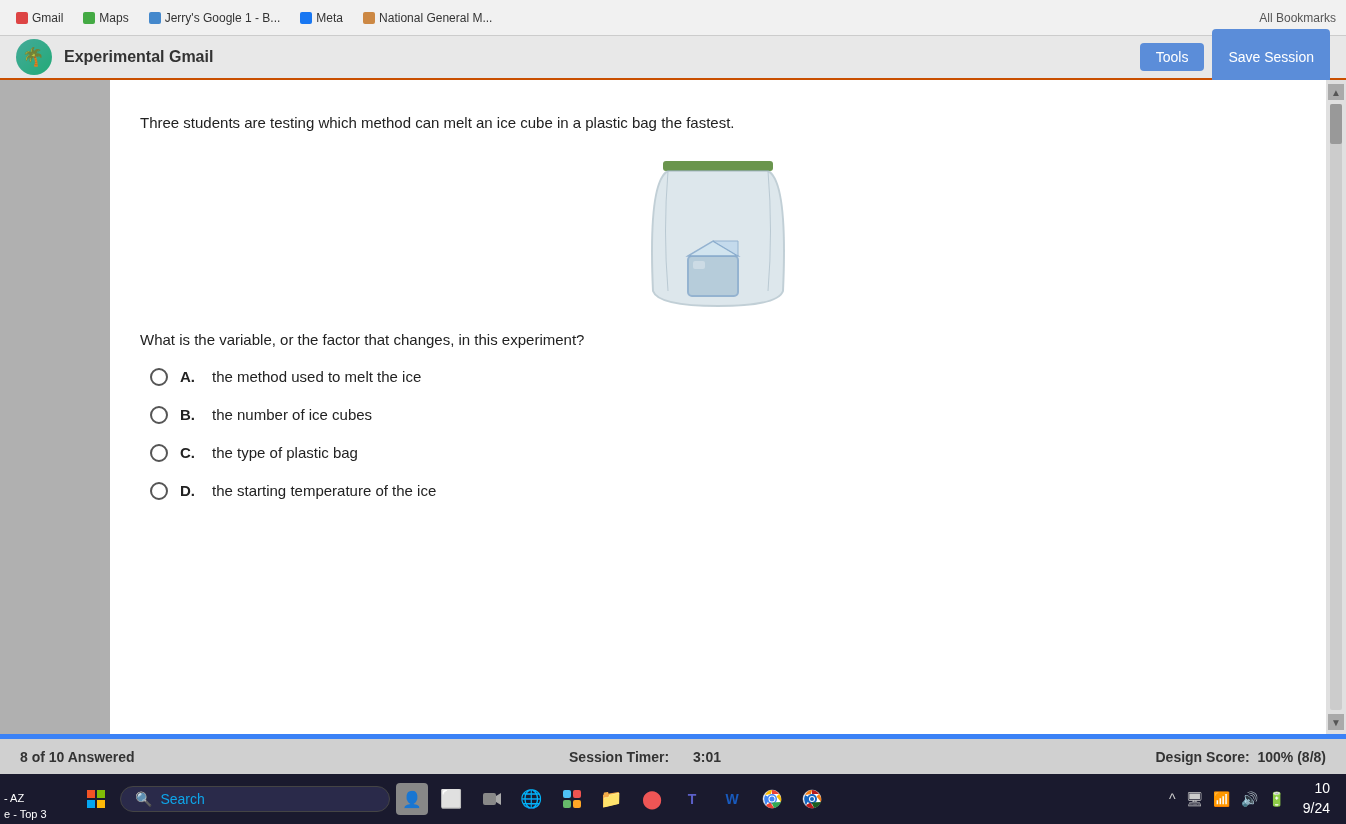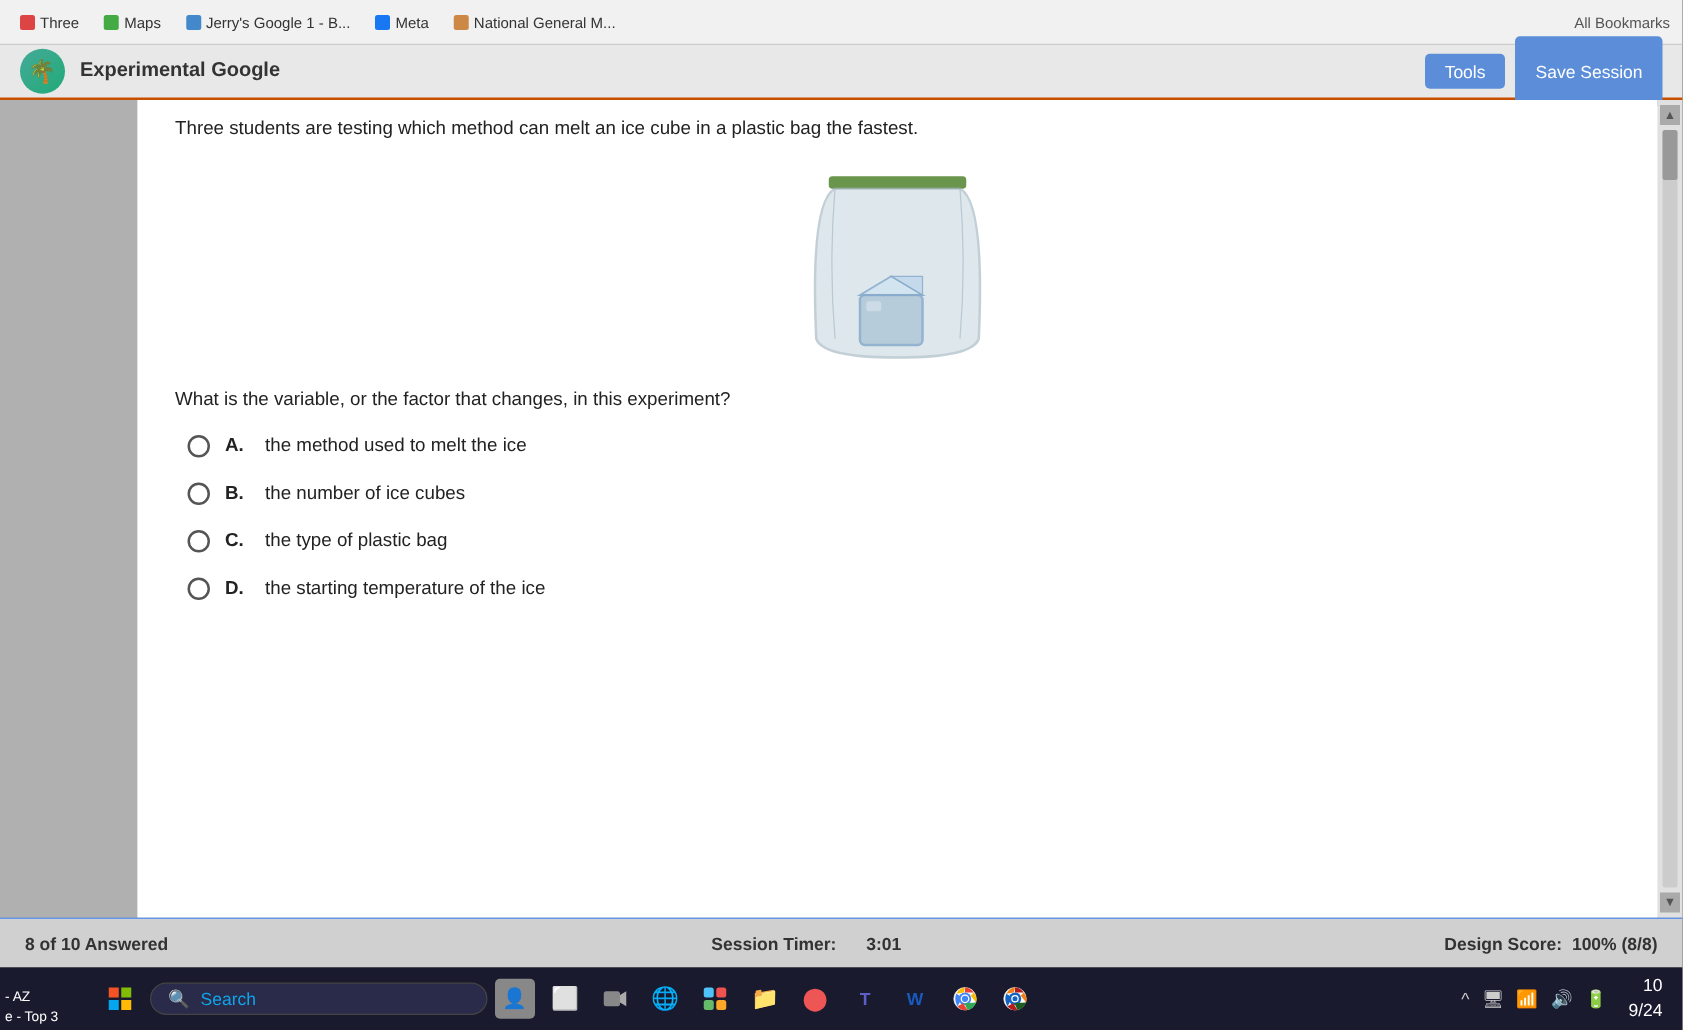--- a/index.html
+++ b/index.html
@@ -102,21 +102,21 @@
     .left-sidebar {
       width: 110px;
       background: #b0b0b0;
       flex-shrink: 0;
     }
 
     .question-area {
       flex: 1;
       background: white;
       overflow-y: auto;
-      padding: 12px 30px;
+      padding: 32px 30px;
       position: relative;
     }
 
     .scrollbar-area {
       width: 20px;
       background: #e0e0e0;
       display: flex;
       flex-direction: column;
       align-items: center;
       padding: 4px 0;
@@ -208,21 +208,21 @@
       min-width: 20px;
     }
 
     
     .status-bar {
       height: 40px;
       background: #d0d0d0;
       display: flex;
       align-items: center;
       padding: 0 20px;
-      border-top: 1px solid #3b82f6;
+      border-top: 5px solid #3b82f6;
     }
     .status-left {
       font-size: 14px;
       color: #333;
       font-weight: bold;
     }
     .status-center {
       flex: 1;
       text-align: center;
       font-size: 14px;
@@ -361,21 +361,21 @@
     .ms-g { background: #81bc06; }
     .ms-b { background: #05a6f0; }
     .ms-y { background: #ffba08; }
   </style>
 </head>
 <body>
 
 <div class="browser-top">
   <div class="tab-item">
     <span class="favicon" style="background:#d44;"></span>
-    <span>Three</span>
+    <span>Gmail</span>
   </div>
   <div class="tab-item">
     <span class="favicon" style="background:#4a4;"></span>
     <span>Maps</span>
   </div>
   <div class="tab-item">
     <span class="favicon" style="background:#4488cc;"></span>
     <span>Jerry's Google 1 - B...</span>
   </div>
   <div class="tab-item">
@@ -384,21 +384,21 @@
   </div>
   <div class="tab-item">
     <span class="favicon" style="background:#c84;"></span>
     <span>National General M...</span>
   </div>
   <span class="all-bookmarks">All Bookmarks</span>
 </div>
 
 <div class="page-header">
   <div class="logo">🌴</div>
-  <span class="title">Experimental Google</span>
+  <span class="title">Experimental Gmail</span>
   <button class="btn-tools">Tools</button>
   <button class="btn-save">Save Session</button>
 </div>
 
 <div class="main-content">
   <div class="left-sidebar"></div>
 
   <div class="question-area">
     <p class="question-text">Three students are testing which method can melt an ice cube in a plastic bag the fastest.</p>
 

